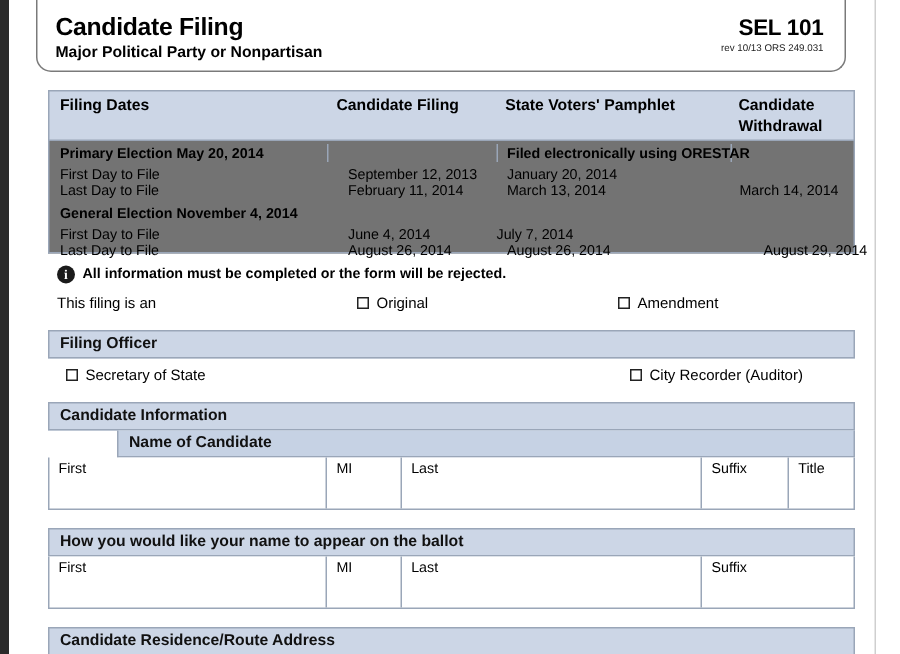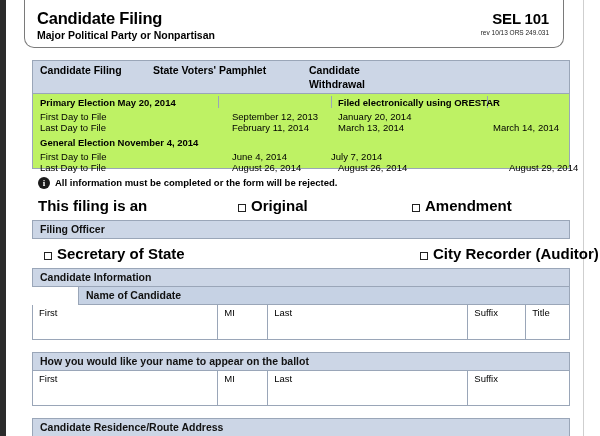--- a/index.html
+++ b/index.html
@@ -74,37 +74,37 @@
   .hdrrow > div{padding:2px 0 2px 7px;box-sizing:border-box;}
 
   
   .dates-wrap{position:relative;margin:12px 0 0 14px;width:538px;}
   .dates-body{
     position:relative;
     border:1px solid #9aa6b8;
     border-top:none;
     box-sizing:border-box;
     height:75px;
-    background:#bef264;
+    background:#737373;
   }
   .drow{position:absolute;left:0;right:0;font-size:9.5px;line-height:11px;}
   .dcell{position:absolute;white-space:nowrap;}
   .bold{font-weight:bold;}
   .vtick{position:absolute;top:2px;width:1px;height:12px;background:#9aa6b8;}
 
   
   .notice{position:relative;margin:8px 0 0 20px;height:15px;}
   .infoicon{
     position:absolute;left:0;top:0px;width:12px;height:12px;border-radius:50%;
     background:#1b1b1b;color:#fff;font-size:9px;font-weight:bold;
     text-align:center;line-height:12px;font-family:"Liberation Serif",serif;
   }
   .notice-txt{position:absolute;left:17px;top:0px;font-size:9.5px;font-weight:bold;}
 
-  .cbrow{position:relative;margin:4px 0 0 20px;height:16px;font-size:15px;font-weight:bold;}
+  .cbrow{position:relative;margin:4px 0 0 20px;height:16px;font-size:10px;font-weight:normal;}
   .cbrow .lbl{position:absolute;top:1px;}
   .cb{
     display:inline-block;width:8px;height:8px;border:1px solid #222;background:#fff;
     vertical-align:-1px;margin-right:5px;box-sizing:border-box;
   }
   .cbopt{position:absolute;top:1px;white-space:nowrap;}
 
   
   .fieldrow{
     display:flex;
@@ -136,20 +136,21 @@
 
     <div class="titlebox">
       <div class="title-main">Candidate Filing</div>
       <div class="title-sub">Major Political Party or Nonpartisan</div>
       <div class="title-code">SEL 101</div>
       <div class="title-rev">rev 10/13 ORS 249.031</div>
     </div>
 
     <div class="dates-wrap">
       <div class="hdrrow">
+        <div style="width:185px">Filing Dates</div>
         <div style="width:113px">Candidate Filing</div>
         <div style="width:156px">State Voters' Pamphlet</div>
         <div style="width:84px">Candidate Withdrawal</div>
       </div>
 
       <div class="dates-body">
         <div class="vtick" style="left:185px"></div>
         <div class="vtick" style="left:298px"></div>
         <div class="vtick" style="left:454px"></div>
 

